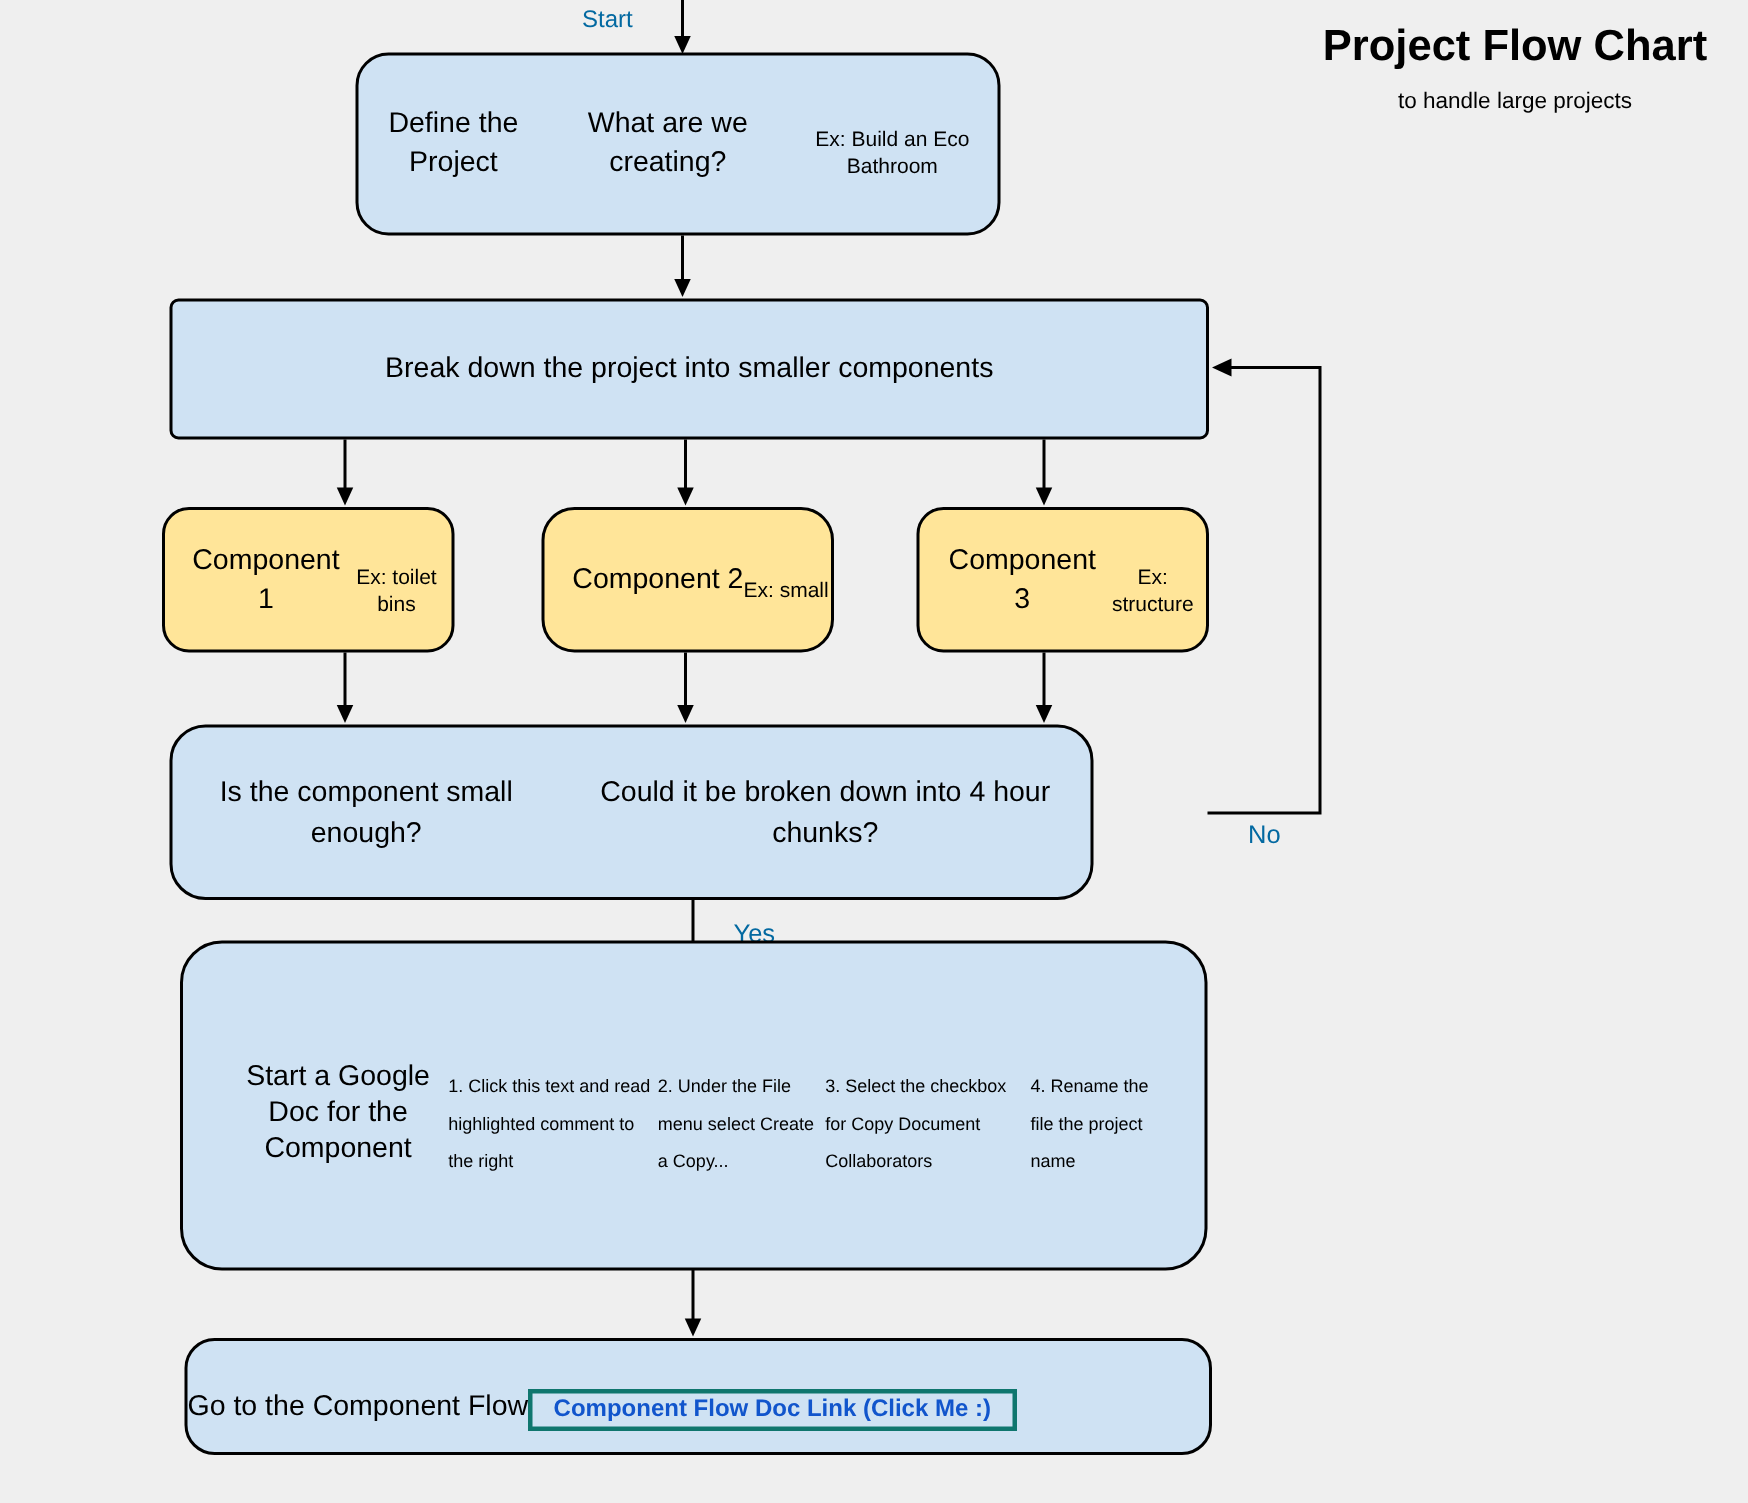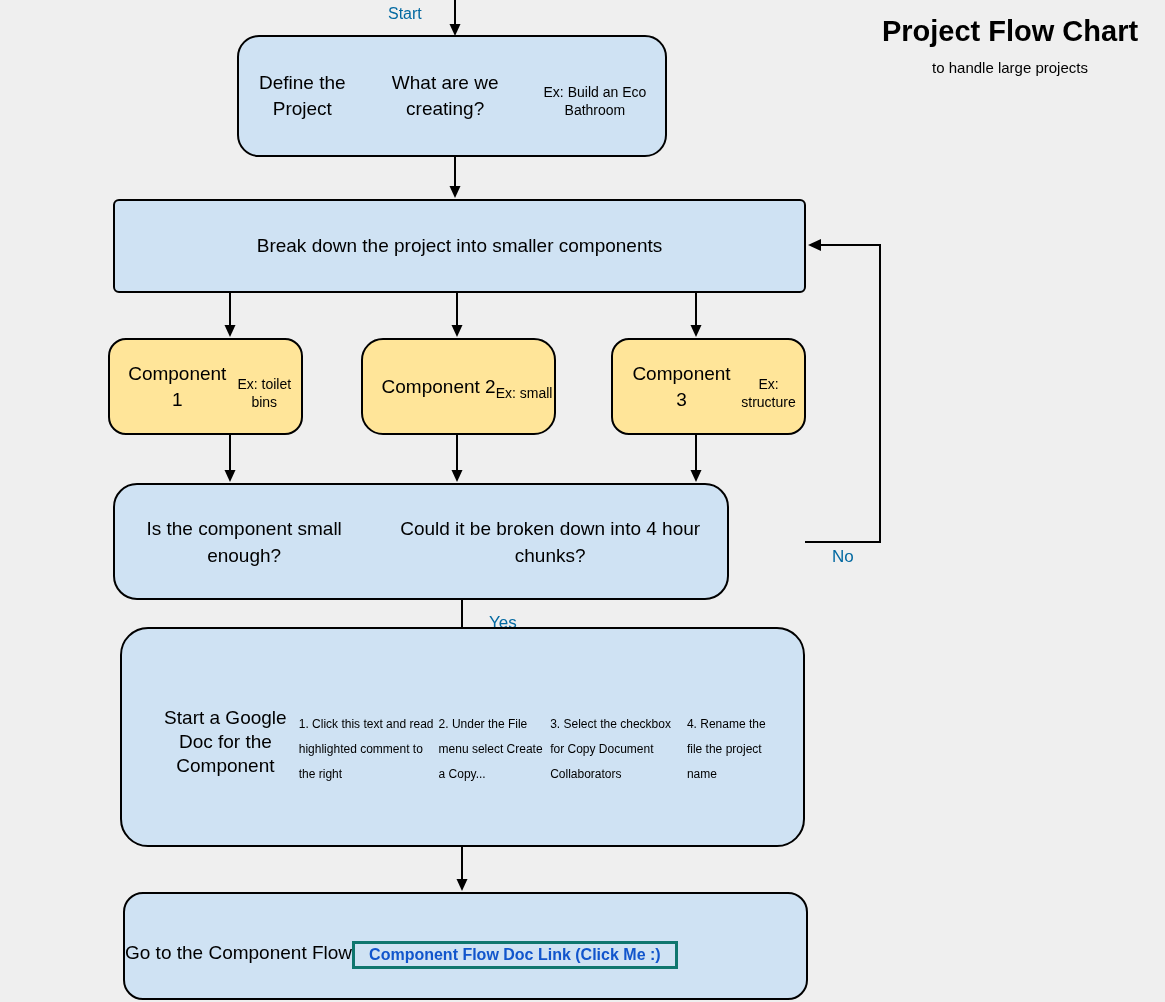--- a/index.html
+++ b/index.html
@@ -19,21 +19,21 @@
   .node-component{top:338px;width:195px;height:97px;border-radius:18px;padding-left:17px;}
   .node-component .ex-text{margin-top:13px;}
   .comp-1{left:108px;}
   .comp-2{left:361px;border-radius:22px;}
   .comp-3{left:611px;}
   .node-decision{left:113px;top:483px;width:616px;height:117px;border-radius:24px;}
   .node-decision .main-text{line-height:27px;}
   .node-doc{left:120px;top:627px;width:685px;height:220px;border-radius:28px;justify-content:flex-start;align-items:center;text-align:left;padding:25px 30px 0 68px;}
   .node-doc .doc-title{font-size:19px;line-height:24px;text-align:center;margin-bottom:16px;margin-left:-38px;}
   .doc-step{font-size:12px;line-height:25px;}
-  .node-goto{left:123px;top:892px;width:685px;height:108px;border-radius:20px;justify-content:flex-start;padding-top:13px;}
+  .node-goto{left:123px;top:892px;width:685px;height:78px;border-radius:20px;justify-content:flex-start;padding-top:13px;}
   .goto-title{font-size:19px;line-height:24px;}
   .doc-link-box{margin-top:4px;border:3px solid #0f766e;padding:2px 14px;background:transparent;cursor:pointer;}
   .doc-link{font-size:16px;font-weight:bold;color:#1155cc;text-decoration:none;}
   
   .header{position:absolute;left:855px;top:14px;width:310px;text-align:center;color:#000;}
   .header h1{margin:0;font-size:29px;line-height:34px;font-weight:bold;}
   .header .subtitle{margin-top:10px;font-size:15px;line-height:20px;}
   .lbl-start{left:388px;top:5px;}
   .lbl-yes{left:489px;top:613px;font-size:17px;}
   .lbl-no{left:832px;top:547px;font-size:17px;}

